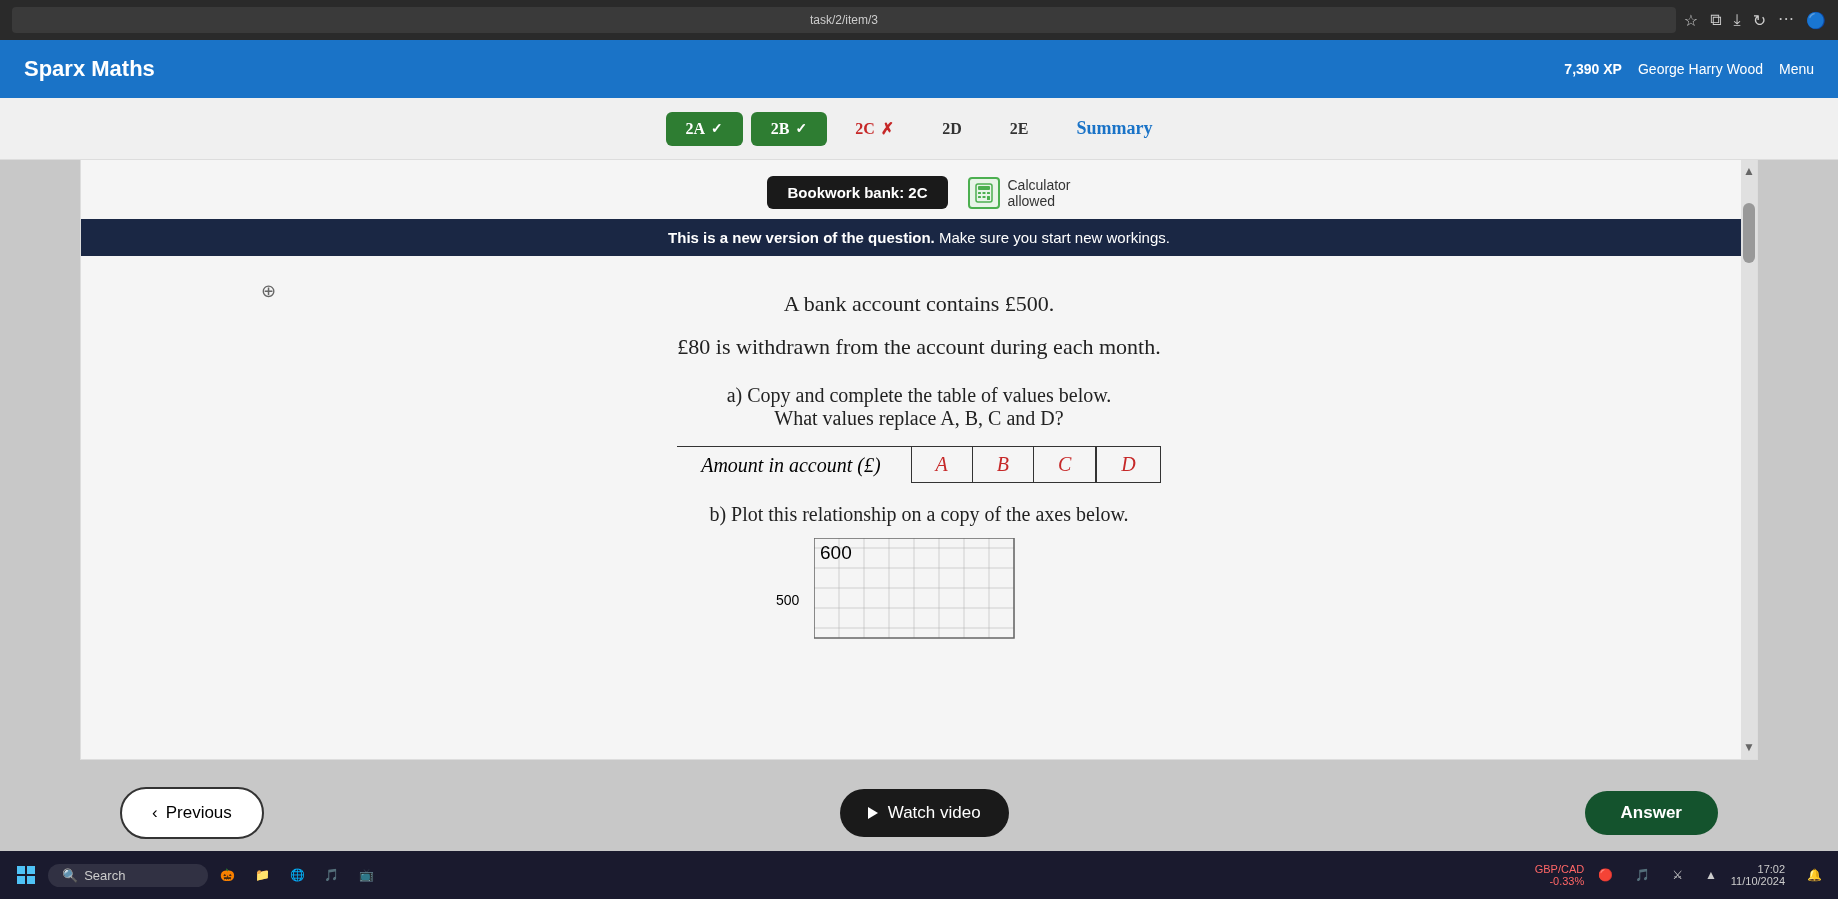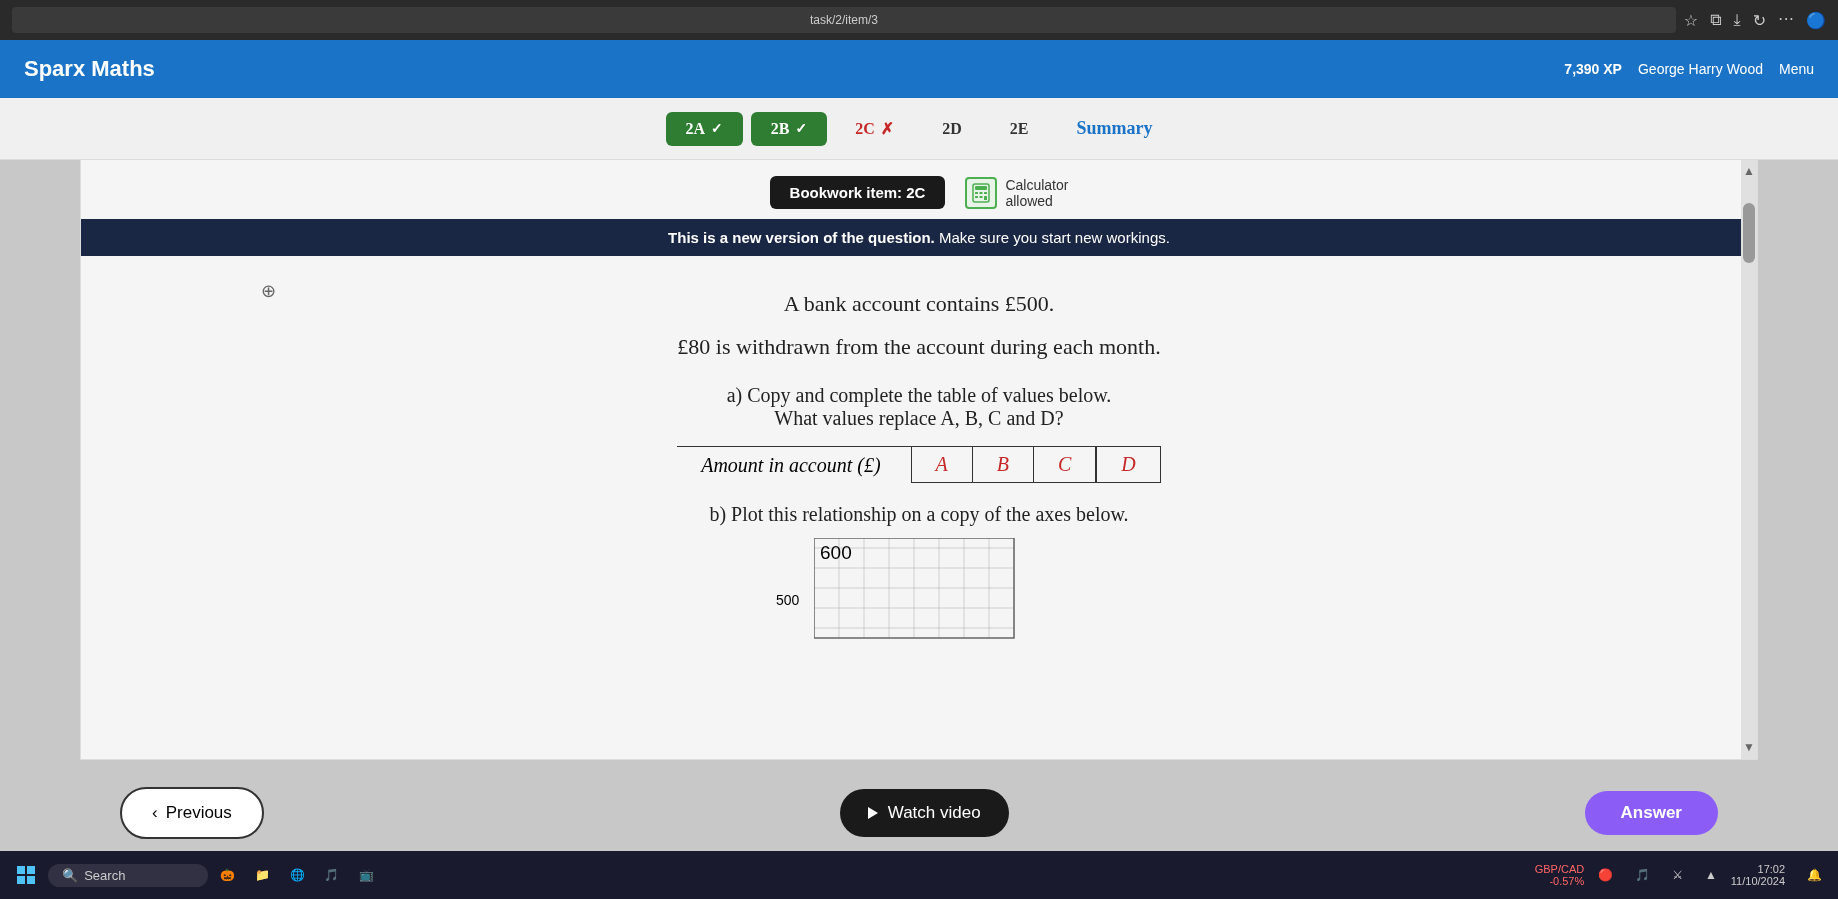--- a/index.html
+++ b/index.html
@@ -296,21 +296,21 @@
       border-radius: 30px;
       padding: 14px 28px;
       font-size: 17px;
       font-family: Arial, sans-serif;
       cursor: pointer;
       display: flex;
       align-items: center;
       gap: 8px;
     }
     .answer-button {
-      background: #8b5cf6;
+      background: #14532d;
       color: white;
       border: none;
       border-radius: 30px;
       padding: 12px 36px;
       font-size: 17px;
       font-family: Arial, sans-serif;
       cursor: pointer;
       font-weight: bold;
     }
 
@@ -436,21 +436,21 @@
 
   <div class="scrollbar">
     <span class="scroll-arrow">▲</span>
     <div class="scroll-thumb"></div>
     <span class="scroll-arrow" style="margin-top:auto;">▼</span>
   </div>
 
   <div class="move-icon">⊕</div>
 
   <div class="bookwork-bar">
-    <div class="bookwork-code">Bookwork item: 2C</div>
+    <div class="bookwork-code">Bookwork bank: 2C</div>
     <div class="calculator-allowed">
       <div class="calc-icon">
         <svg width="20" height="20" viewBox="0 0 20 20">
           <rect x="2" y="1" width="16" height="18" rx="2" fill="#e8f4e8" stroke="#4caf50" stroke-width="1.5"></rect>
           <rect x="4" y="3" width="12" height="4" rx="1" fill="#4caf50"></rect>
           <rect x="4" y="9" width="3" height="2" rx="0.5" fill="#4caf50"></rect>
           <rect x="8.5" y="9" width="3" height="2" rx="0.5" fill="#4caf50"></rect>
           <rect x="13" y="9" width="3" height="2" rx="0.5" fill="#4caf50"></rect>
           <rect x="4" y="13" width="3" height="2" rx="0.5" fill="#4caf50"></rect>
           <rect x="8.5" y="13" width="3" height="2" rx="0.5" fill="#4caf50"></rect>
@@ -566,21 +566,21 @@
   <div class="taskbar-item">
     <span>🎵</span>
   </div>
   <div class="taskbar-item">
     <span>📺</span>
   </div>
 
   <div class="taskbar-icons">
     <div class="tray-item" style="display:flex;flex-direction:column;align-items:flex-end;">
       <span class="tray-text" style="color:#ff6666;">GBP/CAD</span>
-      <span class="tray-text" style="color:#ff6666;">-0.57%</span>
+      <span class="tray-text" style="color:#ff6666;">-0.33%</span>
     </div>
     <div class="taskbar-item">
         <span>🔴</span>
       </div>
     <div class="taskbar-item">
         <span>🎵</span>
       </div>
     <div class="taskbar-item">
         <span>⚔</span>
       </div>

